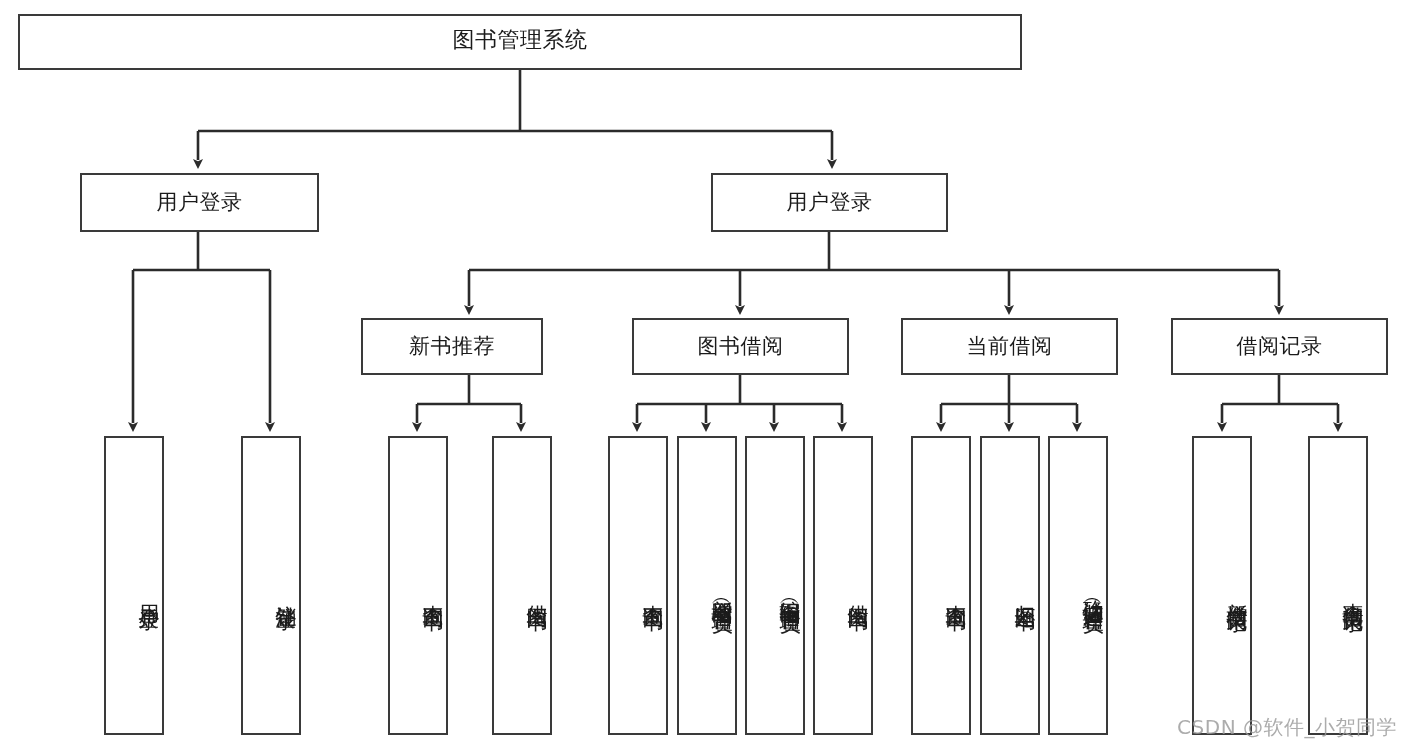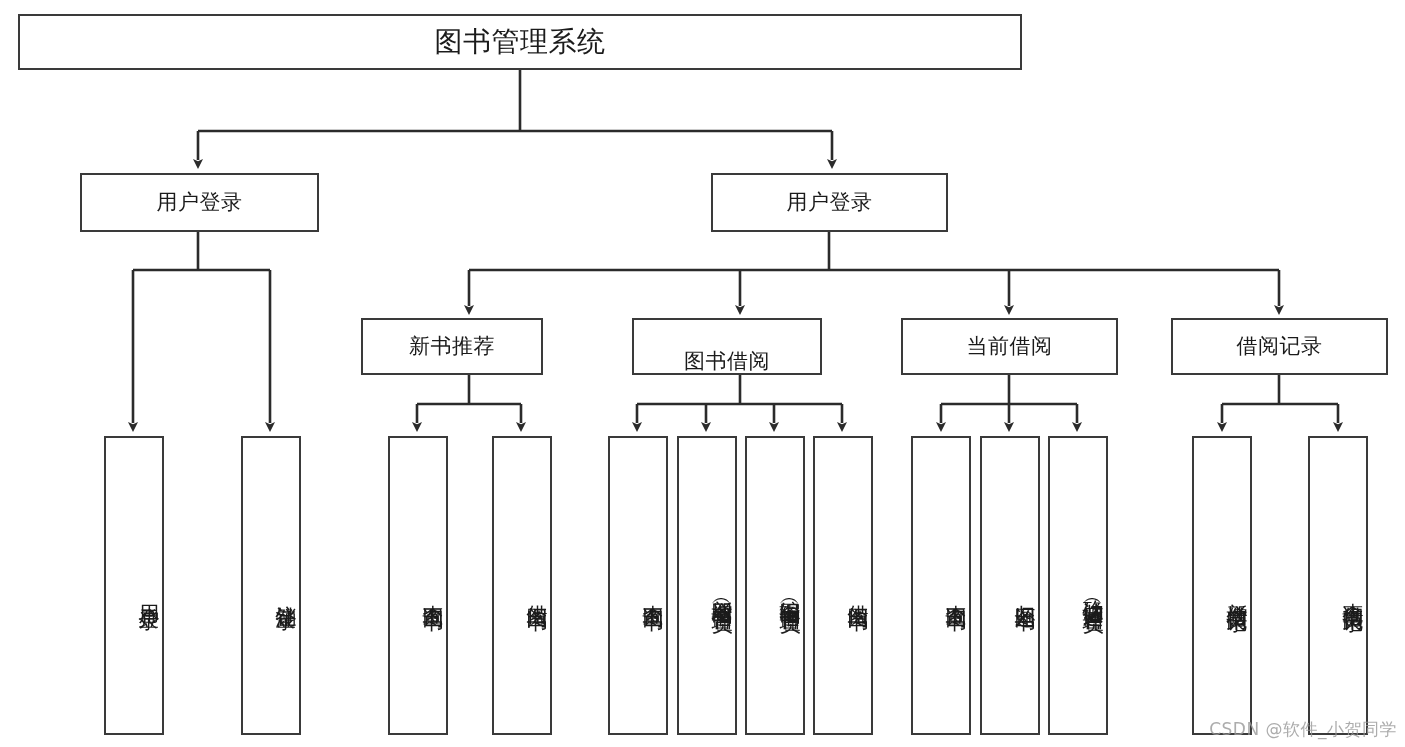--- a/index.html
+++ b/index.html
@@ -52,27 +52,28 @@
     padding-top: 12px;
     justify-content: center;
   }
   .node.vert .label {
     writing-mode: vertical-rl;
     text-orientation: upright;
     display: block;
     white-space: nowrap;
   }
   .node.root {
-    font-size: 28px;
+    font-size: 22px;
+    font-family: Liberation Mono, monospace;
   }
   #watermark {
     position: absolute;
     right: 8px;
     bottom: 6px;
-    font-size: 17px;
+    font-size: 20px;
     color: #9a9a9a;
     opacity: 0.82;
     white-space: nowrap;
     letter-spacing: 0.5px;
     font-family: "DejaVu Sans", "Liberation Sans", sans-serif;
   }
 </style>
 </head>
 <body>
 
@@ -135,21 +136,21 @@
   <div class="node horiz" style="left:80px; top:173px; width:239px; height:59px;">
     <span class="label">用户登录</span>
   </div>
   <div class="node horiz" style="left:711px; top:173px; width:237px; height:59px;">
     <span class="label">用户登录</span>
   </div>
 
   <div class="node horiz" style="left:361px; top:318px; width:182px; height:57px;">
     <span class="label">新书推荐</span>
   </div>
-  <div class="node horiz" style="left:632px; top:318px; width:190px; height:57px;align-items:flex-end;">
+  <div class="node horiz" style="left:632px; top:318px; width:217px; height:57px;">
     <span class="label">图书借阅</span>
   </div>
   <div class="node horiz" style="left:901px; top:318px; width:217px; height:57px;">
     <span class="label">当前借阅</span>
   </div>
   <div class="node horiz" style="left:1171px; top:318px; width:217px; height:57px;">
     <span class="label">借阅记录</span>
   </div>
 
   <div class="node vert" style="left:104px; top:436px; width:60px; height:299px;">

